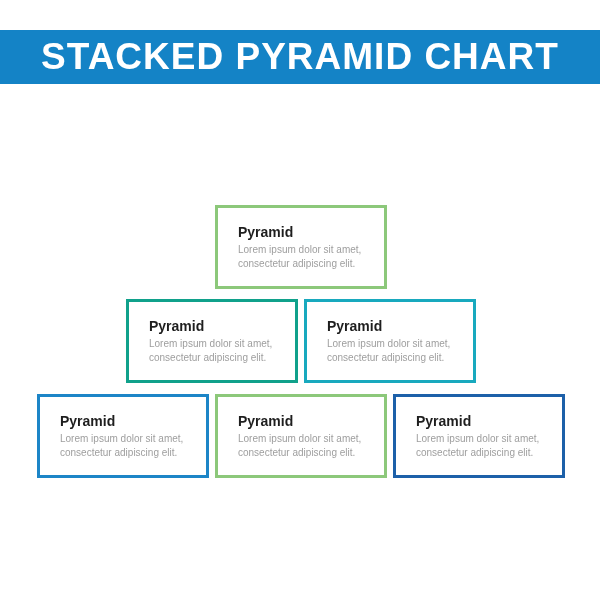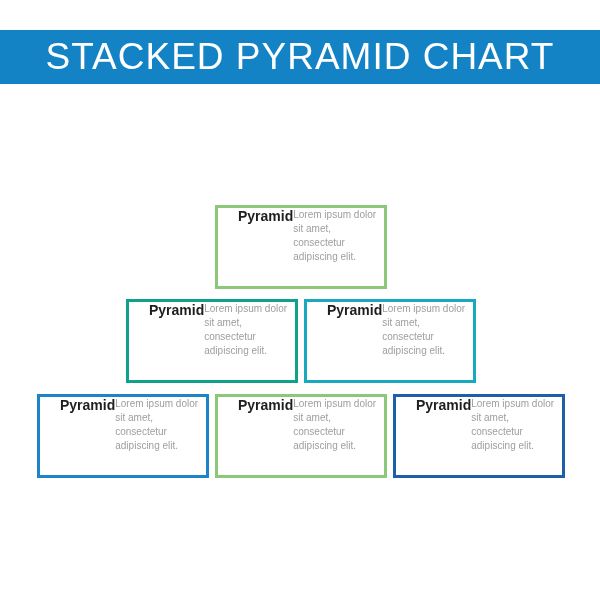--- a/index.html
+++ b/index.html
@@ -22,33 +22,33 @@
     width: 600px;
     height: 54px;
     background: #1483C6;
     display: flex;
     align-items: center;
     justify-content: center;
   }
   .banner-title {
     color: #ffffff;
     font-size: 37px;
-    font-weight: 400;
+    font-weight: 700;
     letter-spacing: 1px;
     white-space: nowrap;
   }
   .box {
     position: absolute;
     width: 172px;
     height: 84px;
     box-sizing: border-box;
     border: 3px solid #888888;
     background: #ffffff;
     display: flex;
-    flex-direction: row;
+    flex-direction: column;
     justify-content: center;
     padding-left: 20px;
     padding-right: 6px;
   }
   .box-title {
     font-size: 14px;
     font-weight: 700;
     color: #1e1e1e;
     margin-bottom: 3px;
   }

